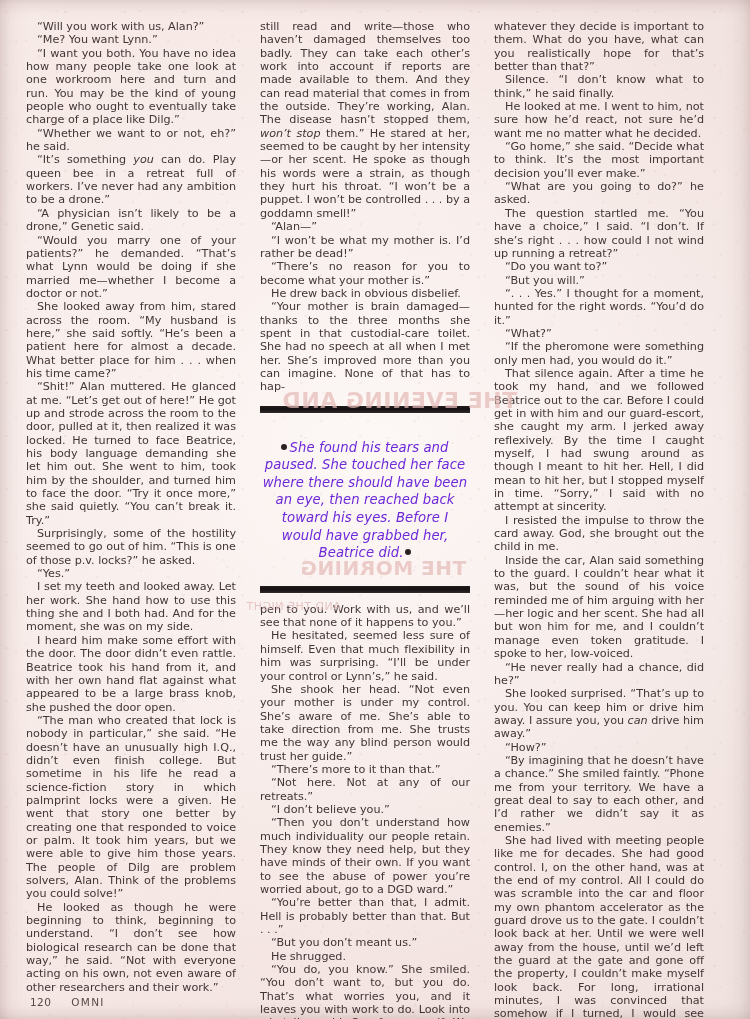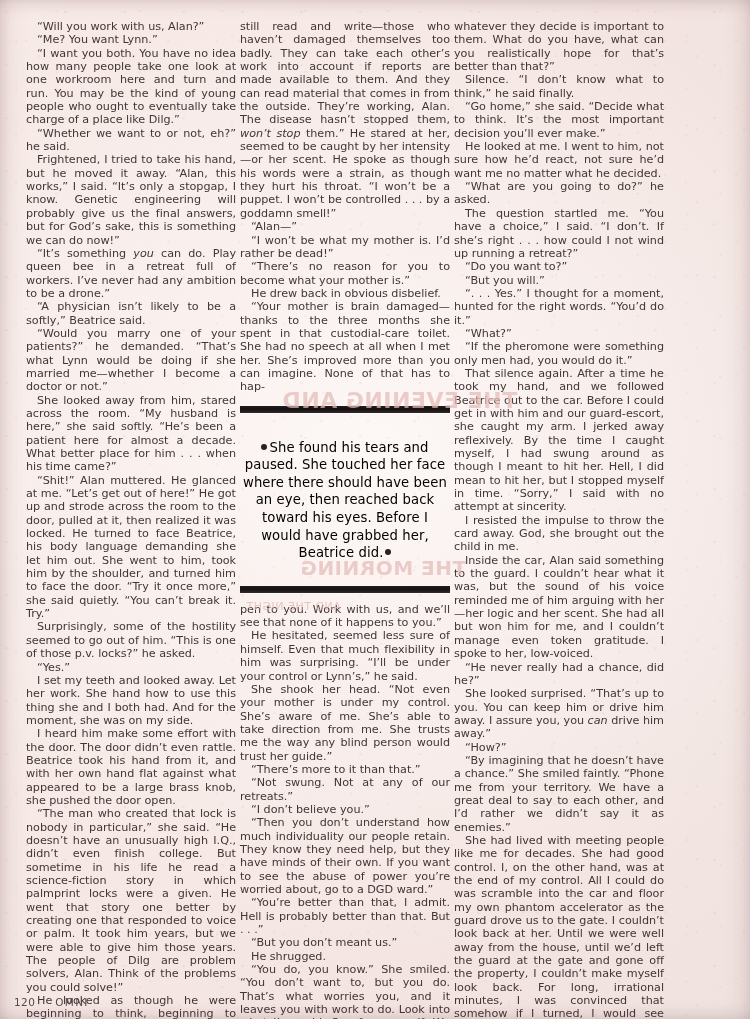--- a/index.html
+++ b/index.html
@@ -39,21 +39,21 @@
 
   #page{
     position:absolute;inset:0;
     padding:20px 26px 0 26px;
     box-sizing:border-box;
   }
 
   .columns{
     position:relative;
     display:flex;
-    gap:4px;
+    gap:24px;
     height:938px;
   }
   .col{
     width:210px;
     position:relative;
   }
 
   p.body{
     margin:0;
     text-align:justify;
@@ -81,21 +81,22 @@
   .rule.bottom{margin-top:2px;}
   .pq-inner{
     padding:26px 2px 22px 2px;
     text-align:center;
     position:relative;
     z-index:2;
   }
   .pq-text{
     font-size:13.2px;
     line-height:17.6px;
-    color:#000000;
+    font-style:italic;
+    color:#6d28d9;
     letter-spacing:.1px;
   }
   .pq-dot{
     display:inline-block;
     width:6px;height:6px;border-radius:50%;
     background:#2a2122;
     vertical-align:middle;
     margin:0 2px 2px 0;
   }
   .pq-dot.end{margin:0 0 2px 2px;}
@@ -123,21 +124,21 @@
   #ghost-c{
     top:600px;left:246px;
     font-size:11px;
     transform:scaleX(-1);
     color:#dfb5b2;
     font-weight:normal;
   }
 
   .footer{
     position:absolute;
-    left:14px;
+    left:30px;
     bottom:11px;
     display:flex;
     align-items:baseline;
     gap:20px;
   }
   .folio{
     font-size:10.5px;
     color:#5a4a4b;
     letter-spacing:.4px;
   }
@@ -159,23 +160,22 @@
   <div class="ghost" id="ghost-b">THE MORNING</div>
   <div class="ghost" id="ghost-c">AND THE NIGHT</div>
 
   <div class="columns">
 
     <div class="col" id="col-left">
         <p class="body">“Will you work with us, Alan?”</p>
         <p class="body">“Me? You want Lynn.”</p>
         <p class="body">“I want you both. You have no idea how many people take one look at one workroom here and turn and run. You may be the kind of young people who ought to eventually take charge of a place like Dilg.”</p>
         <p class="body">“Whether we want to or not, eh?” he said.</p>
-        <p class="body">Frightened, I tried to take his hand, but he moved it away. “Alan, this works,” I said. “It’s only a stopgap, I know. Genetic engineering will probably give us the final answers, but for God’s sake, this is something we can do now!”</p>
         <p class="body">“It’s something <em>you</em> can do. Play queen bee in a retreat full of workers. I’ve never had any ambition to be a drone.”</p>
-        <p class="body">“A physician isn’t likely to be a softly,” Beatrice said.</p>
+        <p class="body">“A physician isn’t likely to be a drone,” Genetic said.</p>
         <p class="body">“Would you marry one of your patients?” he demanded. “That’s what Lynn would be doing if she married me—whether I become a doctor or not.”</p>
         <p class="body">She looked away from him, stared across the room. “My husband is here,” she said softly. “He’s been a patient here for almost a decade. What better place for him . . . when his time came?”</p>
         <p class="body">“Shit!” Alan muttered. He glanced at me. “Let’s get out of here!” He got up and strode across the room to the door, pulled at it, then realized it was locked. He turned to face Beatrice, his body language demanding she let him out. She went to him, took him by the shoulder, and turned him to face the door. “Try it once more,” she said quietly. “You can’t break it. Try.”</p>
         <p class="body">Surprisingly, some of the hostility seemed to go out of him. “This is one of those p.v. locks?” he asked.</p>
         <p class="body">“Yes.”</p>
         <p class="body">I set my teeth and looked away. Let her work. She hand how to use this thing she and I both had. And for the moment, she was on my side.</p>
         <p class="body">I heard him make some effort with the door. The door didn’t even rattle. Beatrice took his hand from it, and with her own hand flat against what appeared to be a large brass knob, she pushed the door open.</p>
         <p class="body">“The man who created that lock is nobody in particular,” she said. “He doesn’t have an unusually high I.Q., didn’t even finish college. But sometime in his life he read a science-fiction story in which palmprint locks were a given. He went that story one better by creating one that responded to voice or palm. It took him years, but we were able to give him those years. The people of Dilg are problem solvers, Alan. Think of the problems you could solve!”</p>
         <p class="body">He looked as though he were beginning to think, beginning to understand. “I don’t see how biological research can be done that way,” he said. “Not with everyone acting on his own, not even aware of other researchers and their work.”</p>
       </div>
@@ -198,35 +198,35 @@
           </div>
         </div>
         <div class="rule bottom"></div>
       </div>
 
       <div id="mid-bottom">
           <p class="body noind">pen to you. Work with us, and we’ll see that none of it happens to you.”</p>
           <p class="body">He hesitated, seemed less sure of himself. Even that much flexibility in him was surprising. “I’ll be under your control or Lynn’s,” he said.</p>
           <p class="body">She shook her head. “Not even your mother is under my control. She’s aware of me. She’s able to take direction from me. She trusts me the way any blind person would trust her guide.”</p>
           <p class="body">“There’s more to it than that.”</p>
-          <p class="body">“Not swung. Not at any of our retreats.”</p>
+          <p class="body">“Not here. Not at any of our retreats.”</p>
           <p class="body">“I don’t believe you.”</p>
           <p class="body">“Then you don’t understand how much individuality our people retain. They know they need help, but they have minds of their own. If you want to see the abuse of power you’re worried about, go to a DGD ward.”</p>
           <p class="body">“You’re better than that, I admit. Hell is probably better than that. But . . .”</p>
           <p class="body">“But you don’t meant us.”</p>
           <p class="body">He shrugged.</p>
           <p class="body">“You do, you know.” She smiled. “You don’t want to, but you do. That’s what worries you, and it leaves you with work to do. Look into what I’ve said. See for yourself. We offer DGDs a chance to live and do</p>
         </div>
     </div>
 
     <div class="col" id="col-right">
         <p class="body noind">whatever they decide is important to them. What do you have, what can you realistically hope for that’s better than that?”</p>
         <p class="body">Silence. “I don’t know what to think,” he said finally.</p>
+        <p class="body">He looked at me. I went to him, not sure how he’d react, not sure he’d want me no matter what he decided.</p>
         <p class="body">“Go home,” she said. “Decide what to think. It’s the most important decision you’ll ever make.”</p>
-        <p class="body">He looked at me. I went to him, not sure how he’d react, not sure he’d want me no matter what he decided.</p>
         <p class="body">“What are you going to do?” he asked.</p>
         <p class="body">The question startled me. “You have a choice,” I said. “I don’t. If she’s right . . . how could I not wind up running a retreat?”</p>
         <p class="body">“Do you want to?”</p>
         <p class="body">“But you will.”</p>
         <p class="body">“. . . Yes.” I thought for a moment, hunted for the right words. “You’d do it.”</p>
         <p class="body">“What?”</p>
         <p class="body">“If the pheromone were something only men had, you would do it.”</p>
         <p class="body">That silence again. After a time he took my hand, and we followed Beatrice out to the car. Before I could get in with him and our guard-escort, she caught my arm. I jerked away reflexively. By the time I caught myself, I had swung around as though I meant to hit her. Hell, I did mean to hit her, but I stopped myself in time. “Sorry,” I said with no attempt at sincerity.</p>
         <p class="body">I resisted the impulse to throw the card away. God, she brought out the child in me.</p>
         <p class="body">Inside the car, Alan said something to the guard. I couldn’t hear what it was, but the sound of his voice reminded me of him arguing with her—her logic and her scent. She had all but won him for me, and I couldn’t manage even token gratitude. I spoke to her, low-voiced.</p>

